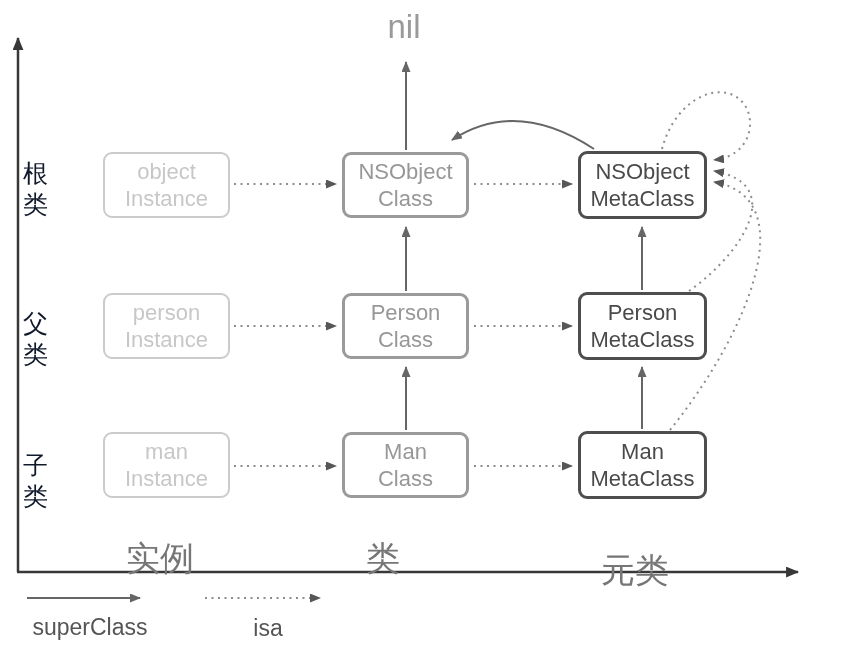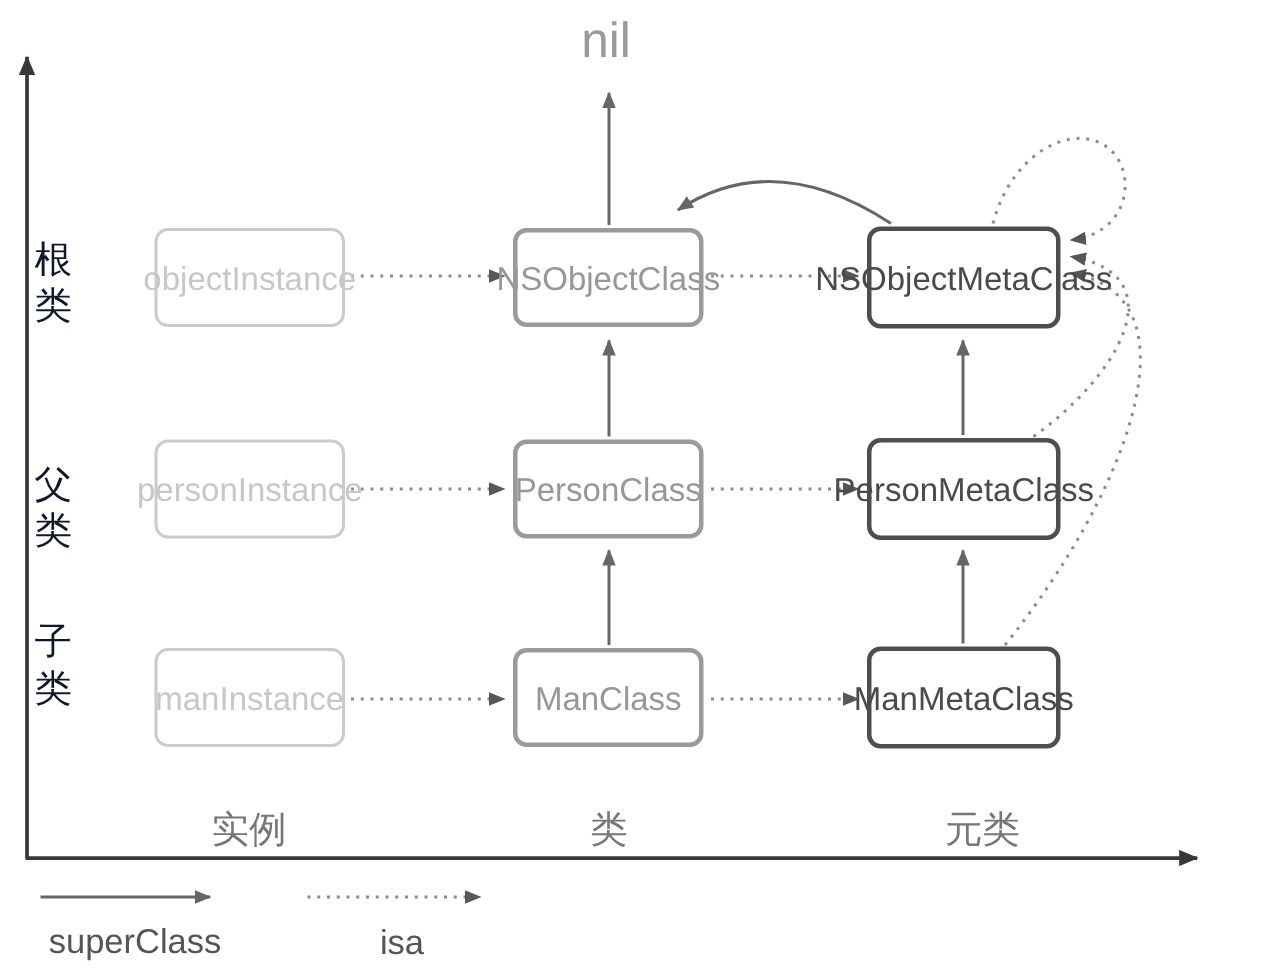--- a/index.html
+++ b/index.html
@@ -7,39 +7,39 @@
     position:relative;width:804px;height:650px;background:#ffffff;overflow:hidden;
     font-family:"Liberation Sans","DejaVu Sans",sans-serif;
   }
   .layer{position:absolute;left:0;top:0;width:847px;height:650px;}
   svg{display:block;}
 
   
   .box{
     position:absolute;width:127px;height:66px;box-sizing:border-box;
     border-radius:9px;background:#ffffff;
-    display:flex;flex-direction:row;align-items:center;justify-content:center;
+    display:flex;flex-direction:column;align-items:center;justify-content:center;
     font-size:22px;line-height:27px;text-align:center;
   }
   .box-instance{border:2px solid #cbcbcb;color:#c7c7c7;}
   .box-class{border:3px solid #9a9a9a;color:#979797;}
   .box-meta{border:3px solid #4e4e4e;color:#4a4a4a;width:129px;height:68px;}
 
   
   .nil{
     position:absolute;left:364px;top:8px;width:80px;text-align:center;
     font-size:33px;color:#9a9a9a;
   }
   .ylab{
     position:absolute;left:21px;width:27px;
     font-size:25px;line-height:31px;color:#0f172a;word-break:break-all;text-align:right;
   }
   .xlab{
-    position:absolute;top:536px;width:80px;text-align:center;
-    font-size:25px;color:#767676;
+    position:absolute;top:536px;width:80px;
+    font-size:34px;color:#767676;
   }
   .legend-text{
     position:absolute;font-size:23px;color:#555555;text-align:center;width:120px;
   }
 </style>
 </head>
 <body>
 
 <div class="canvas">
 
@@ -87,25 +87,25 @@
     <g>
       <line x1="27" y1="598" x2="140" y2="598" stroke="#666666" stroke-width="2" marker-end="url(#ah-solid)"></line>
       <line x1="205" y1="598" x2="320" y2="598" stroke="#8c8c8c" stroke-width="2" stroke-dasharray="2 4.5" marker-end="url(#ah-dot)"></line>
     </g>
   </svg>
 
   <div class="nil">nil</div>
 
   <div class="ylab" style="top:158px;">根类</div>
   <div class="ylab" style="top:308px;">父类</div>
-  <div class="ylab" style="top:413px;">子类</div>
+  <div class="ylab" style="top:450px;">子类</div>
 
   <div class="xlab" style="left:126px;">实例</div>
   <div class="xlab" style="left:366px;">类</div>
-  <div class="xlab" style="left:615px;">元类</div>
+  <div class="xlab" style="left:601px;margin-top:12px;">元类</div>
 
   <div class="box box-instance" style="left:103px;top:152px;">
     <div>object</div>
     <div>Instance</div>
   </div>
   <div class="box box-instance" style="left:103px;top:293px;">
     <div>person</div>
     <div>Instance</div>
   </div>
   <div class="box box-instance" style="left:103px;top:432px;">

